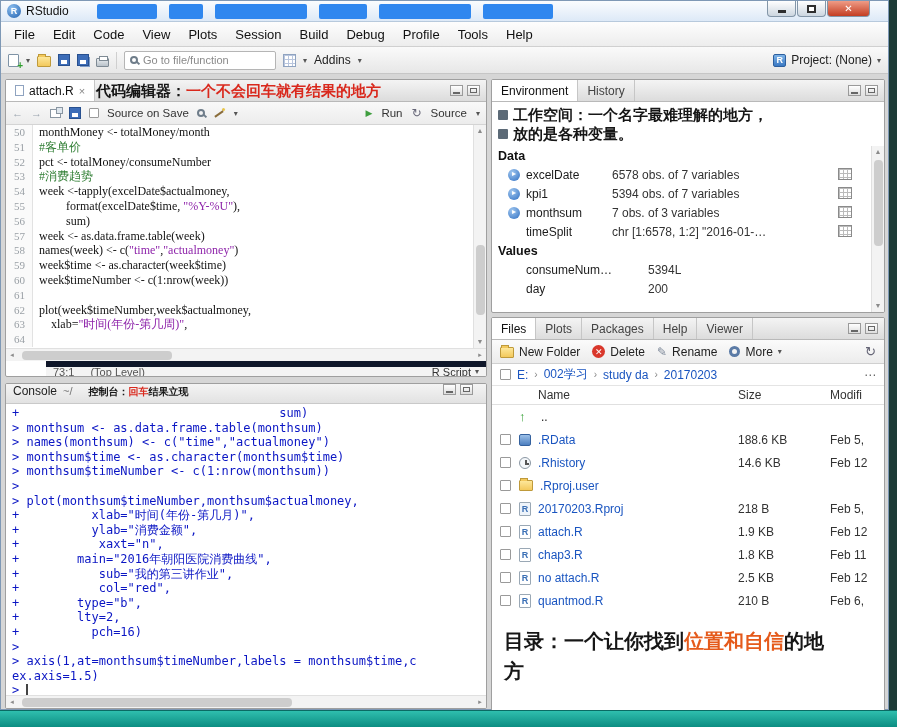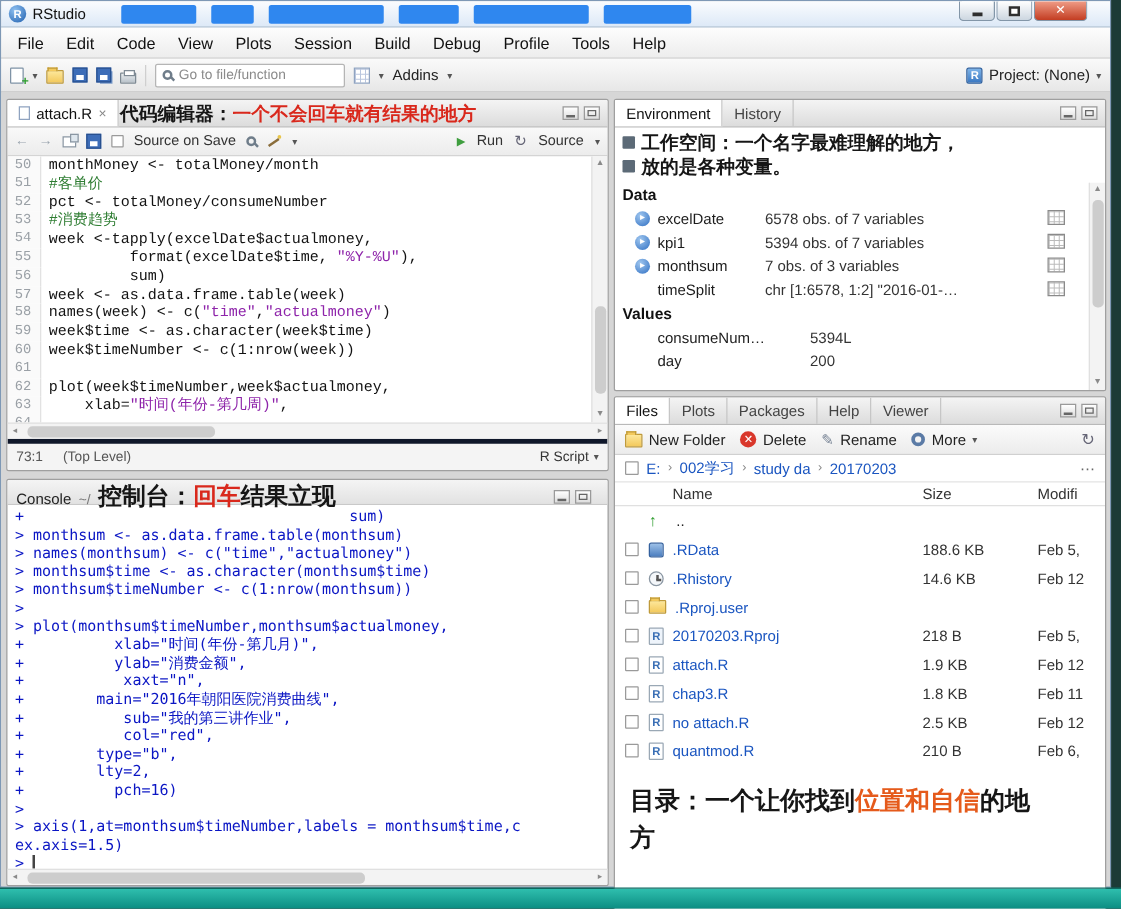--- a/index.html
+++ b/index.html
@@ -82,54 +82,54 @@
   .pctl { margin-left:auto; display:flex; gap:4px; padding:0 6px; align-items:center; }
   .pbtn { width:13px; height:11px; border:1px solid #9a9a9a; background:linear-gradient(#fff,#ddd); position:relative; }
   .pbtn.min::after { content:""; position:absolute; left:2px; right:2px; bottom:1px; height:2px; background:#666; }
   .pbtn.max::after { content:""; position:absolute; left:2px; right:2px; top:2px; bottom:2px; border:1px solid #666; }
   
   .annot { font-family:"Liberation Serif","DejaVu Serif",serif; font-weight:bold; color:#161616; }
   .annot .hl { color:#d9281c; }
   .src-annot { position:absolute; left:90px; top:2px; font-size:15px; white-space:nowrap; }
   .env-annot { padding:4px 6px 2px 6px; font-size:15px; line-height:19px; flex:none; }
   .env-ann-ic { display:inline-block; width:10px; height:10px; background:#5c6a77; margin-right:5px; border-radius:1px; }
-  .con-annot { font-size:19px; }
+  .con-annot { font-size:10px; margin-left:10px; }
   .files-annot { font-size:20px; line-height:30px; max-width:334px; margin:14px 0 0 12px; }
   .files-annot .hl { color:#e55a1b; }
   
   .editor-toolbar { height:23px; display:flex; align-items:center; gap:8px; padding:0 6px;
     background:linear-gradient(#f9f9f9,#ececec); border-bottom:1px solid #d4d4d4; font-size:11.5px; color:#333; flex:none; }
   .e-arrow { color:#9aa4ae; font-size:11px; }
   .i-pop { width:11px; height:9px; border:1px solid #8a96a2; background:#fff; position:relative; }
   .i-pop::after { content:""; position:absolute; top:-3px; right:-3px; width:5px; height:5px; background:#dfe7ee; border:1px solid #8a96a2; }
   .chk { width:10px; height:10px; border:1px solid #9a9a9a; background:#fff; border-radius:1px; }
   .i-wand { width:13px; height:12px; position:relative; }
   .i-wand::after { content:""; position:absolute; left:1px; top:6px; width:10px; height:2px; background:#8a6d3b; transform:rotate(-35deg); }
   .i-wand::before { content:""; position:absolute; right:1px; top:1px; width:3px; height:3px; background:#e8c54a; border-radius:50%; }
   .etb-right { margin-left:auto; display:flex; gap:9px; align-items:center; }
   .play { color:#3f9e3f; font-size:9px; }
   .i-refresh { color:#667; font-size:12px; }
   .editor-wrap { flex:1; position:relative; overflow:hidden; }
-  .code-area { font-family:Liberation Mono, monospace; font-size:12px; }
+  .code-area { font-family:Liberation Serif, serif; font-size:12px; }
   .code-line { display:flex; height:14.8px; line-height:14.8px; }
   .gutter { width:27px; flex:none; text-align:right; padding-right:7px; color:#9aa0a6; background:#fafafa; border-right:1px solid #e2e2e2; font-size:11px; }
   .ctext { white-space:pre; padding-left:6px; color:#121212; }
   .seg-code { color:#121212; }
   .seg-comment { color:#2e7d32; }
   .seg-string { color:#8e24aa; }
   .vscroll { position:absolute; top:0; right:0; bottom:0; width:13px; background:#f3f3f3; border-left:1px solid #e0e0e0; }
   .vthumb { position:absolute; left:2px; width:9px; background:#cdcdcd; border-radius:4px; }
   .sarr { position:absolute; left:0; width:12px; height:12px; color:#8a8a8a; font-size:7px; text-align:center; line-height:12px; }
   .sarr.up { top:0; } .sarr.dn { bottom:0; }
   .hscroll { position:relative; height:13px; background:#f3f3f3; border-top:1px solid #e0e0e0; flex:none; }
   .hthumb { position:absolute; top:2px; height:9px; background:#cdcdcd; border-radius:4px; }
   .harr { position:absolute; top:0; width:12px; height:12px; color:#8a8a8a; font-size:7px; text-align:center; line-height:12px; }
   .harr.l { left:0; } .harr.r { right:0; }
-  .editor-status { height:25px; display:flex; align-items:center; font-size:11px; color:#555;
-    background:#f4f4f4; border-top:4px solid #0f172a; padding:0 7px; gap:16px; flex:none; }
+  .editor-status { height:15px; display:flex; align-items:center; font-size:11px; color:#555;
+    background:#f4f4f4; border-top:6px solid #0f172a; padding:0 7px; gap:16px; flex:none;margin-left:40px; }
   .status-right { margin-left:auto; display:flex; align-items:center; gap:4px; color:#333; }
   
   .console-header { height:20px; display:flex; align-items:baseline; gap:6px; padding:0 7px;
     background:linear-gradient(#f4f4f4,#e2e2e2); border-bottom:1px solid #c9c9c9; font-size:12px; flex:none; }
   .console-title { color:#222; }
   .console-dir { color:#777; font-size:11px; }
   .console-body { flex:1; padding:2px 6px; font-family:"DejaVu Sans Mono","Liberation Mono",monospace;
     font-size:12px; line-height:14.6px; color:#0b16c4; overflow:hidden; }
   .console-line { white-space:pre; }
   .caret-bar { display:inline-block; width:2px; height:12px; background:#444; vertical-align:-2px; }

